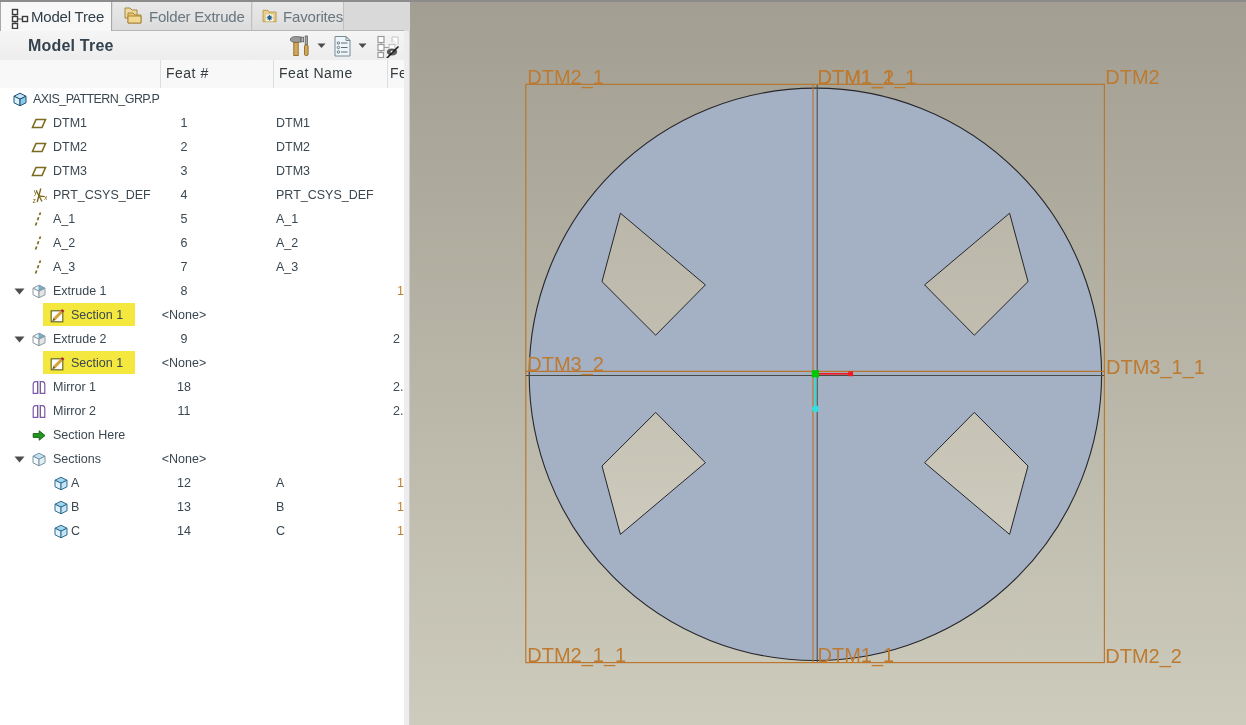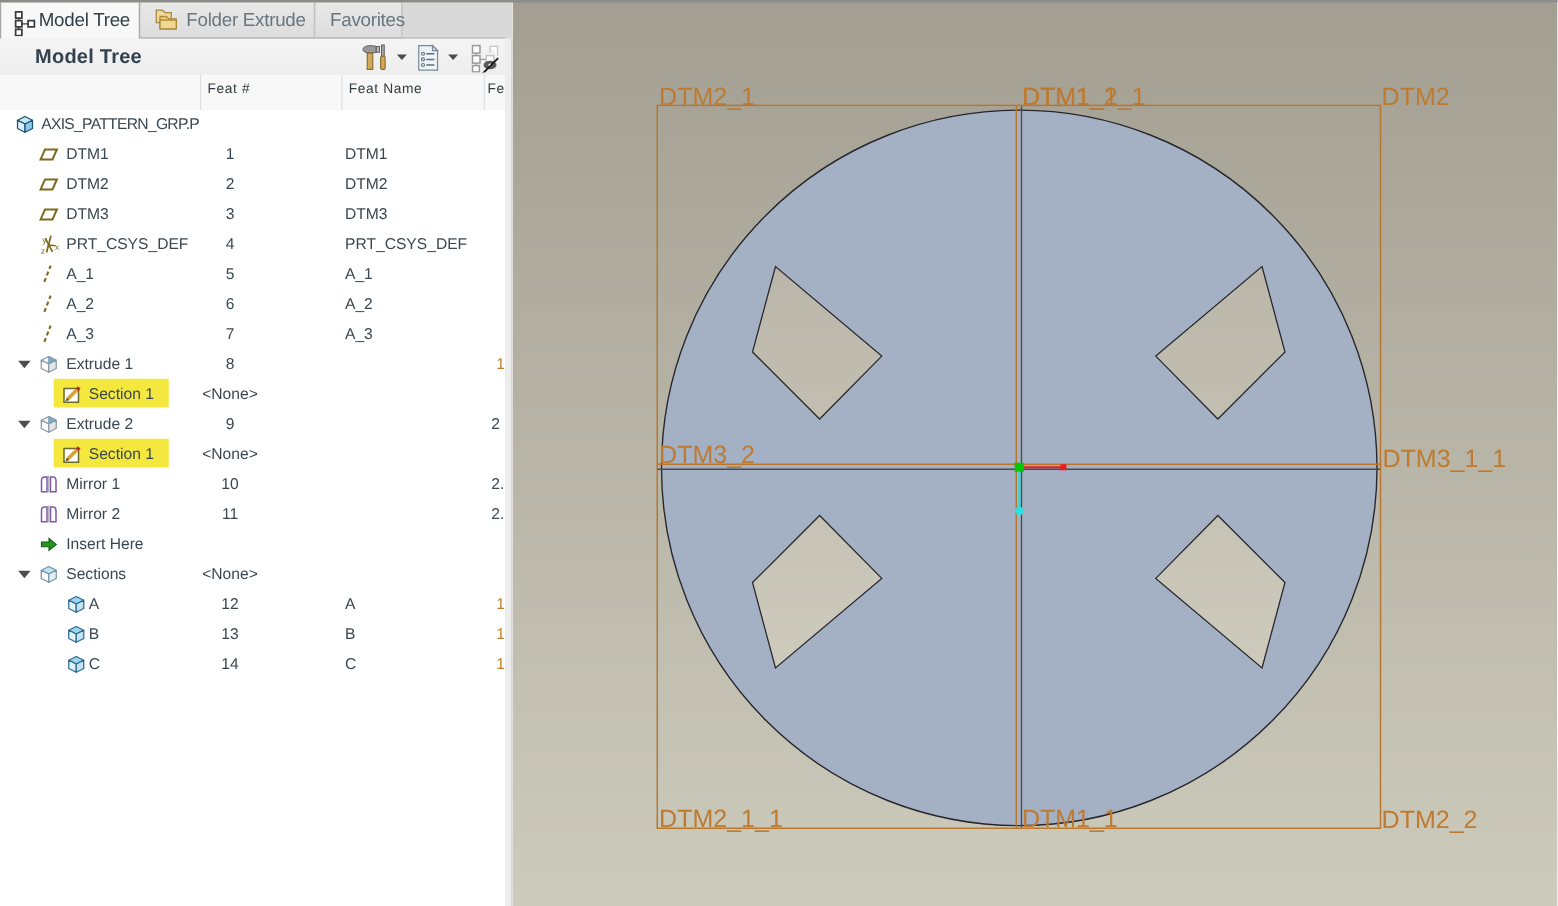--- a/index.html
+++ b/index.html
@@ -4,21 +4,21 @@
 html,body{width:1246px;height:725px;overflow:hidden;font-family:"Liberation Sans",sans-serif;background:#fff}
 .abs{position:absolute}
 #panel{position:absolute;left:0;top:0;width:410px;height:725px;background:#fef9c3}
 #topstrip{position:absolute;left:0;top:0;width:1246px;height:2px;background:#8c8c8c;z-index:50}
 #tabs{position:absolute;left:0;top:2px;width:410px;height:29px;background:#d9d9d9}
 .tab{position:absolute;top:0;height:29px;font-size:15px;letter-spacing:-0.2px;color:#68767f;display:flex;align-items:center}
 .tab.active{background:#f8f8f8;color:#2f3e48;border-left:1px solid #a8a8a8;border-right:1px solid #a8a8a8}
 .tab.inactive{background:linear-gradient(#e9e9e9,#dcdcdc);border-right:1px solid #c0c0c0;border-bottom:1px solid #b4b4b4}
 #hdrbar{position:absolute;left:0;top:31px;width:404px;height:29px;background:linear-gradient(#f5f5f5,#ededed)}
 #hdrbar .title{position:absolute;left:28px;top:6px;font-size:16px;letter-spacing:0.2px;font-weight:bold;color:#33424d}
-#colhead{position:absolute;left:0;top:60px;width:404px;height:28px;background:#f8f8f8;font-size:11px;letter-spacing:0.5px;color:#333b40}
+#colhead{position:absolute;left:0;top:60px;width:404px;height:28px;background:#f8f8f8;font-size:14px;letter-spacing:0.5px;color:#333b40}
 #tree{position:absolute;left:0;top:88px;width:404px;height:637px;background:#fff}
 .vline{position:absolute;top:60px;height:665px;width:1px;background:#dedede}
 #divider{position:absolute;left:404px;top:31px;width:6px;height:694px;background:#ededed;border-right:1px solid #cdcdcd}
 .row{position:absolute;height:24px;font-size:12.5px;color:#3a4750}
 .rowtxt{position:absolute;top:5px;white-space:nowrap}
 .num{position:absolute;width:60px;left:154px;text-align:center;top:5px}
 .fname{position:absolute;left:276px;top:5px}
 .hl{position:absolute;left:43px;top:0px;width:92px;height:23px;background:#f4e83e}
 .icon{position:absolute;top:4px}
 .exp{position:absolute;left:14px;top:9px}
@@ -79,21 +79,21 @@
 <span style="margin-left:1px">Model Tree</span>
       </div>
 <div class="tab inactive" style="left:113px;width:139px">
 <svg width="24" height="22" viewBox="0 0 24 22" style="margin-left:8px">
 <path d="M4,3 L9,3 L11,5 L16,5 L16,13 L4,13 Z" fill="#ecd9a0" stroke="#a8863c"></path>
 <path d="M7,8 L12,8 L14,10 L20,10 L20,18 L7,18 Z" fill="#e8c568" stroke="#a8863c"></path>
 <path d="M7,11 L20,11 L20,18 L7,18 Z" fill="#f0d88e" stroke="#a8863c"></path>
         </svg>
 <span style="margin-left:4px">Folder Extrude</span>
       </div>
-<div class="tab inactive" style="left:253px;width:69px">
+<div class="tab inactive" style="left:253px;width:91px">
 <svg width="22" height="22" viewBox="0 0 22 22" style="margin-left:7px">
 <path d="M3.5,4.5 L9,4.5 L10.5,6.5 L18.5,6.5 L18.5,17.5 L3.5,17.5 Z" fill="#eccf8e" stroke="#b8933e"></path>
 <rect x="6" y="8.5" width="10" height="9" rx="1.2" fill="#f8f4e6" stroke="#cdb06a" stroke-width="0.8"></rect>
 <g stroke="#1f5f8a" stroke-width="1.2">
 <path d="M11,9.8 L11,16.2 M7.8,13 L14.2,13 M8.8,10.8 L13.2,15.2 M13.2,10.8 L8.8,15.2"></path>
 </g>
         </svg>
 <span style="margin-left:4px">Favorites</span>
       </div>
 <div class="abs" style="left:112px;top:28px;width:292px;height:1px;background:#b6b6b6"></div>
@@ -259,38 +259,38 @@
 <span class="rowtxt" style="left:71px;">Section 1</span>
 <span class="num">&lt;None&gt;</span>
 </div>
 <div class="row" style="left:0;top:287px;width:404px">
 <svg class="icon" style="left:31px" width="16" height="16" viewBox="0 0 16 16">
           <path d="M6.6,2.6 L4.6,2.6 Q2.2,2.6 2.2,5.8 L2.2,14.4 L6.6,14.4 Z" fill="#fff" stroke="#7e58a8" stroke-width="1.2"></path>
           <path d="M9.4,2.6 L11.4,2.6 Q13.8,2.6 13.8,5.8 L13.8,14.4 L9.4,14.4 Z" fill="#fff" stroke="#7e58a8" stroke-width="1.2"></path>
           <path d="M8,1.6 L8,15" stroke="#ababab" stroke-width="1"></path>
         </svg>
 <span class="rowtxt" style="left:53px;">Mirror 1</span>
-<span class="num">10</span>
+<span class="num">18</span>
 <span class="abs" style="left:393px;top:5px;color:#3c4a55">2.</span>
 </div>
 <div class="row" style="left:0;top:311px;width:404px">
 <svg class="icon" style="left:31px" width="16" height="16" viewBox="0 0 16 16">
           <path d="M6.6,2.6 L4.6,2.6 Q2.2,2.6 2.2,5.8 L2.2,14.4 L6.6,14.4 Z" fill="#fff" stroke="#7e58a8" stroke-width="1.2"></path>
           <path d="M9.4,2.6 L11.4,2.6 Q13.8,2.6 13.8,5.8 L13.8,14.4 L9.4,14.4 Z" fill="#fff" stroke="#7e58a8" stroke-width="1.2"></path>
           <path d="M8,1.6 L8,15" stroke="#ababab" stroke-width="1"></path>
         </svg>
 <span class="rowtxt" style="left:53px;">Mirror 2</span>
 <span class="num">11</span>
 <span class="abs" style="left:393px;top:5px;color:#3c4a55">2.</span>
 </div>
 <div class="row" style="left:0;top:335px;width:404px">
 <svg class="icon" style="left:31px" width="16" height="16" viewBox="0 0 16 16">
           <path d="M2.2,6.6 L8.2,6.6 L8.2,3.8 L14,8.5 L8.2,13.2 L8.2,10.4 L2.2,10.4 Z" fill="#23971f" stroke="#135c11" stroke-width="0.9"></path>
         </svg>
-<span class="rowtxt" style="left:53px;">Insert Here</span>
+<span class="rowtxt" style="left:53px;">Section Here</span>
 </div>
 <div class="row" style="left:0;top:359px;width:460px">
 <svg class="exp" width="11" height="7" viewBox="0 0 11 7">
           <path d="M0.5,0.5 L10.5,0.5 L5.5,6.5 Z" fill="#4e4e4e"></path>
         </svg>
 <svg class="icon" style="left:31px" width="16" height="16" viewBox="0 0 16 16">
           <path d="M2,5.2 L8,2.2 L14,5.2 L8,8.2 Z" fill="#bfe2f4" stroke="#7a93a0" stroke-width="1" stroke-linejoin="round"></path>
           <path d="M2,5.2 L8,8.2 L8,14.8 L2,11.8 Z" fill="#f6fbfd" stroke="#7a93a0" stroke-width="1" stroke-linejoin="round"></path>
           <path d="M14,5.2 L8,8.2 L8,14.8 L14,11.8 Z" fill="#dff0f9" stroke="#7a93a0" stroke-width="1" stroke-linejoin="round"></path>
         </svg>

